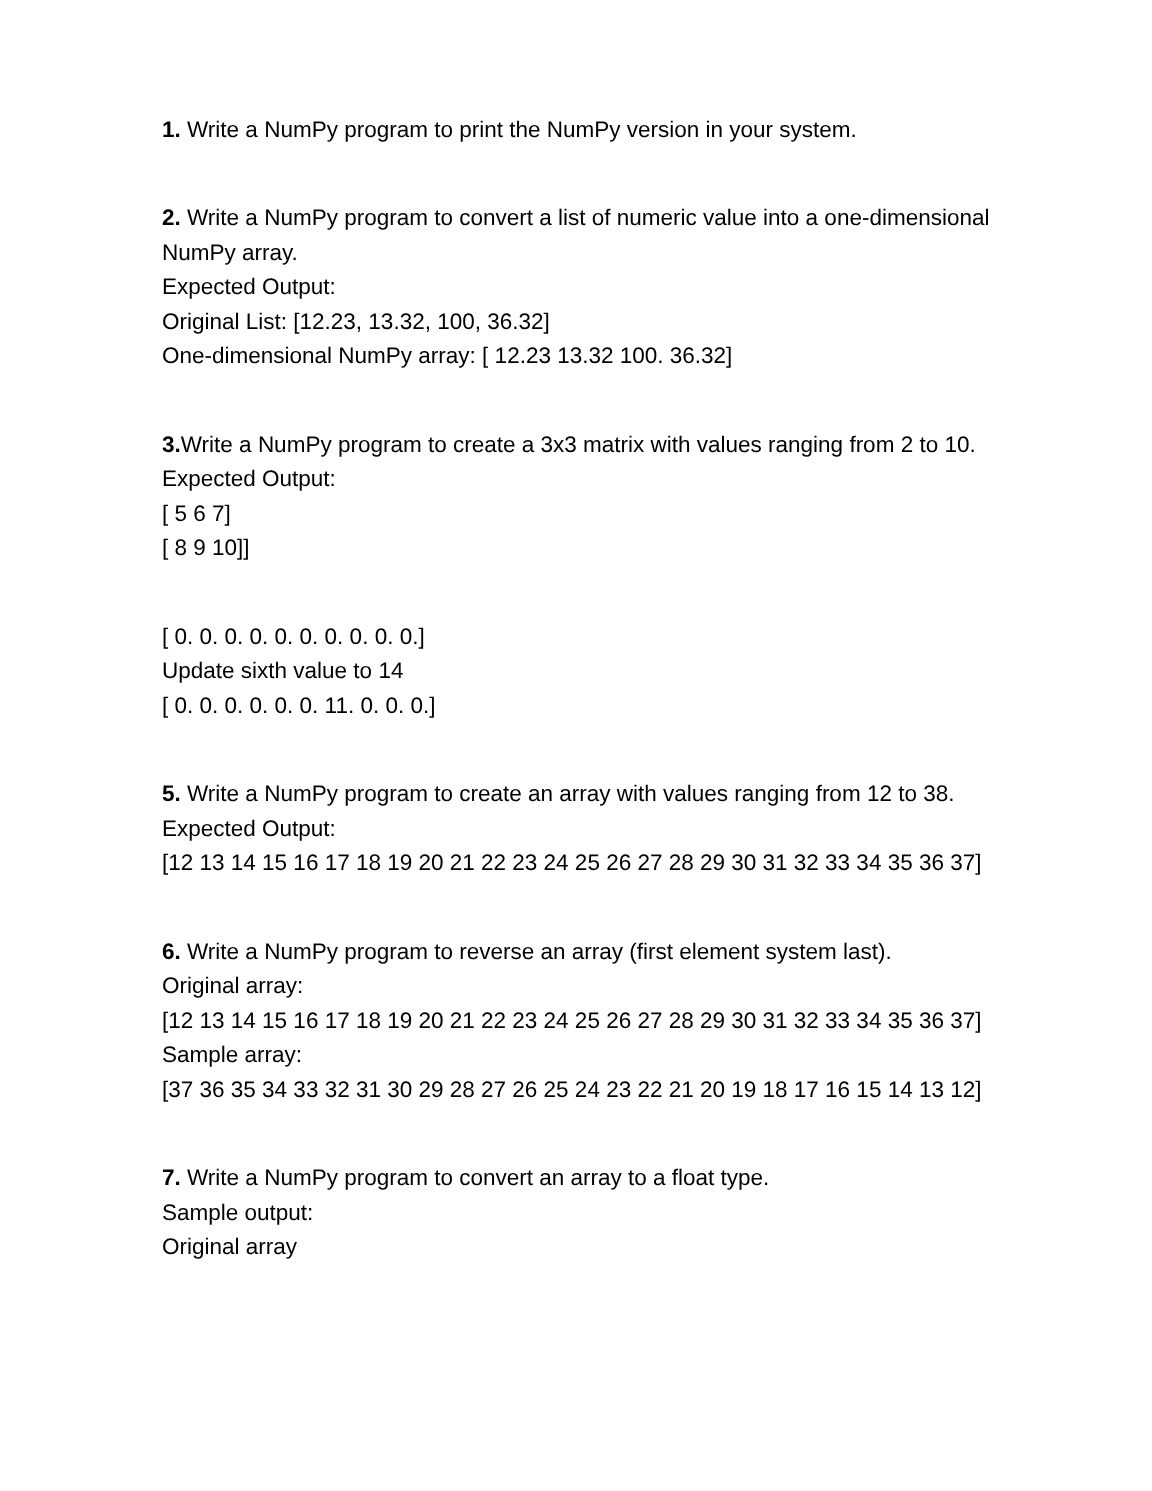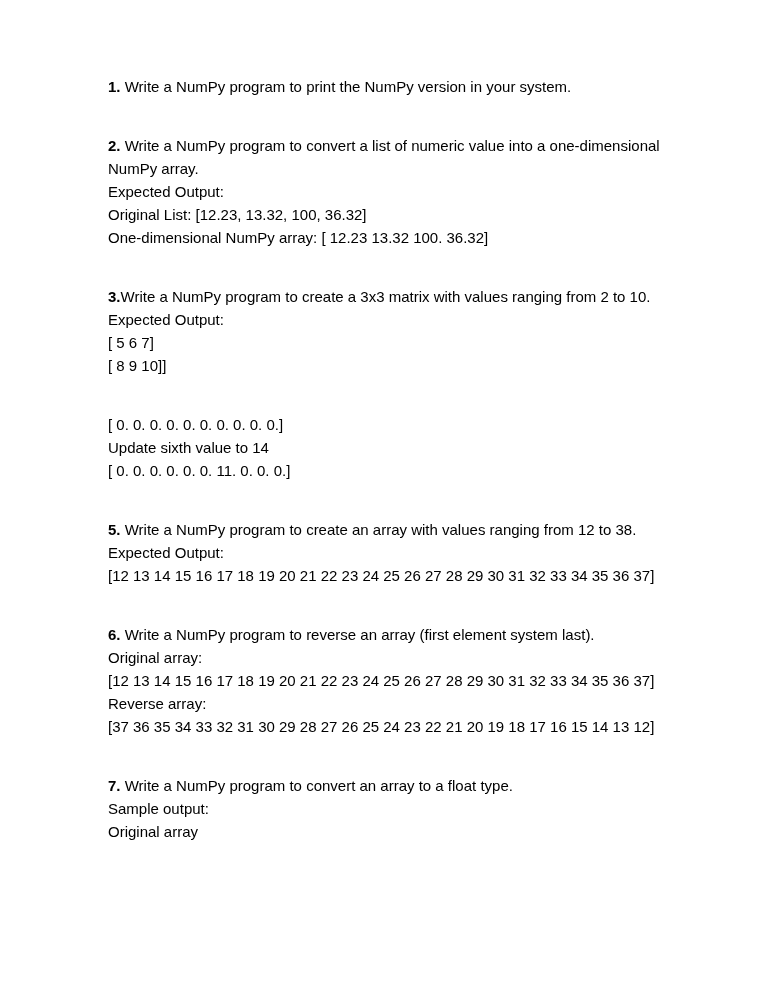--- a/index.html
+++ b/index.html
@@ -66,21 +66,21 @@
   <div class="doc-item">
     <p class="title"><b class="num">5.</b><span> Write a NumPy program to create an array with values ranging from 12 to 38.</span></p>
   <p class="line">Expected Output:</p>
         <p class="line">[12 13 14 15 16 17 18 19 20 21 22 23 24 25 26 27 28 29 30 31 32 33 34 35 36 37]</p>
       </div>
 
   <div class="doc-item">
     <p class="title"><b class="num">6.</b><span> Write a NumPy program to reverse an array (first element system last).</span></p>
   <p class="line">Original array:</p>
         <p class="line">[12 13 14 15 16 17 18 19 20 21 22 23 24 25 26 27 28 29 30 31 32 33 34 35 36 37]</p>
-        <p class="line">Reverse array:</p>
+        <p class="line">Sample array:</p>
         <p class="line">[37 36 35 34 33 32 31 30 29 28 27 26 25 24 23 22 21 20 19 18 17 16 15 14 13 12]</p>
       </div>
 
   <div class="doc-item">
     <p class="title"><b class="num">7.</b><span> Write a NumPy program to convert an array to a float type.</span></p>
   <p class="line">Sample output:</p>
         <p class="line">Original array</p>
       </div>
 </div>
 </div>

